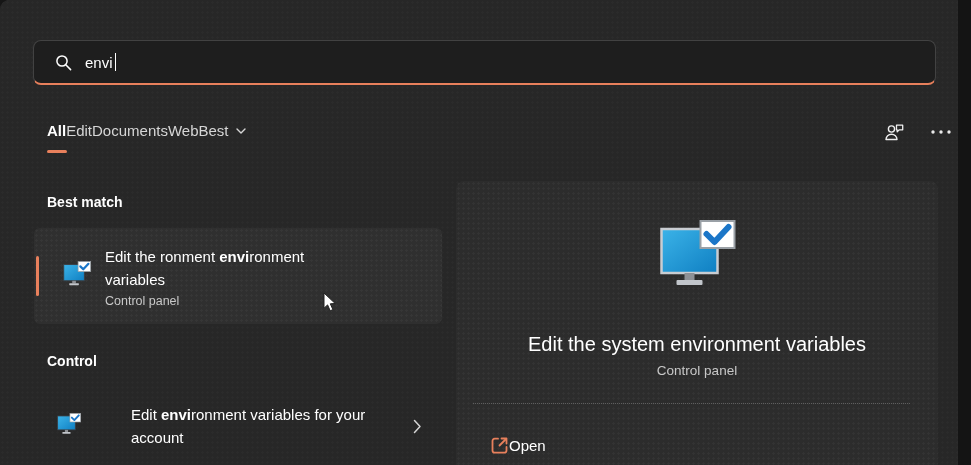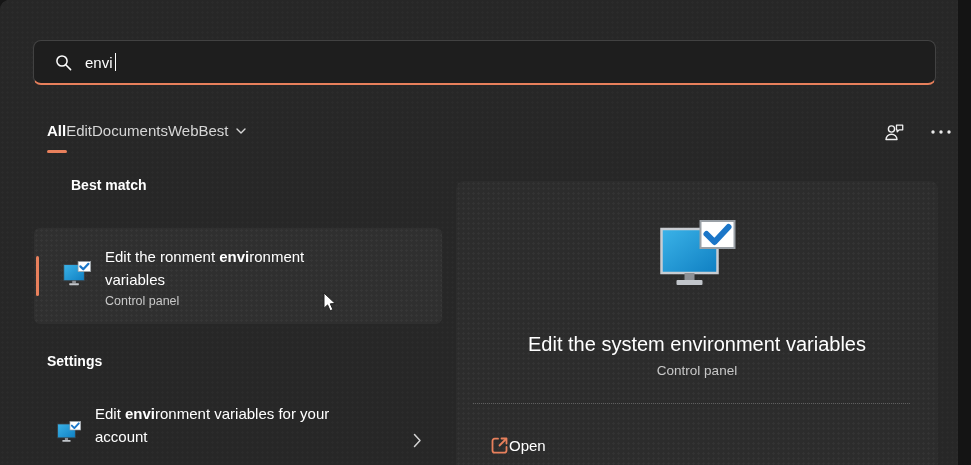--- a/index.html
+++ b/index.html
@@ -29,38 +29,38 @@
   .caret{display:inline-block;width:1px;height:18px;background:#fff;margin-left:2px;vertical-align:-4px;}
   
   .tabs{position:absolute;left:47px;top:122px;display:flex;align-items:flex-start;}
   .tab{position:relative;font-size:15px;color:#d6d6d6;padding-bottom:14px;cursor:default;display:flex;align-items:center;gap:7px;}
   .tab.selected{color:#ffffff;font-weight:700;}
   .tab-indicator{position:absolute;left:0;bottom:0;width:20px;height:3px;border-radius:2px;background:var(--accent);}
   .topbar-icons{position:absolute;top:121px;right:33px;display:flex;gap:24px;align-items:center;height:22px;}
   .icon-btn{display:flex;align-items:center;justify-content:center;width:22px;height:22px;}
   
   .section-heading{position:absolute;left:47px;color:#ffffff;font-size:14px;font-weight:700;}
-  .h-bestmatch{top:177px;margin-left:24px;}
+  .h-bestmatch{top:194px;}
   .h-settings{top:353px;}
   .bestmatch-card{
     position:absolute;left:34px;top:228px;width:408px;height:96px;
     background:#2F2F2F;border-radius:6px;
     background-image:radial-gradient(rgba(255,255,255,0.035) 1px,transparent 1.1px);
     background-size:5px 5px;
     display:flex;align-items:center;
   }
   .accent-bar{position:absolute;left:2px;top:50%;transform:translateY(-50%);width:3px;height:40px;border-radius:2px;background:var(--accent);}
   .bestmatch-card .item-icon{margin-left:29px;margin-right:14px;flex:none;}
   .item-text{width:245px;}
   .item-title{color:#ffffff;font-size:15px;line-height:23px;}
   .item-title .match{font-weight:700;}
   .item-sub{color:#c9c9c9;font-size:12.5px;margin-top:3px;}
   .settings-row{
-    position:absolute;left:34px;top:384px;width:408px;height:64px;border-radius:6px;
-    display:flex;align-items:flex-end;
+    position:absolute;left:34px;top:394px;width:408px;height:64px;border-radius:6px;
+    display:flex;align-items:center;gap:36px;
   }
   .settings-row .item-icon{margin-left:23px;margin-right:14px;flex:none;}
   .settings-row .item-text{width:235px;}
   .row-chevron{margin-left:auto;margin-right:20px;display:flex;}
   
   .preview{
     position:absolute;left:456px;top:181px;width:482px;height:284px;
     background:#2C2C2C;border-radius:8px 8px 0 0;
     background-image:radial-gradient(rgba(255,255,255,0.035) 1px,transparent 1.1px);
     background-size:5px 5px;
@@ -157,21 +157,21 @@
         <rect x="41" y="1" width="34" height="27" fill="#ffffff" stroke="#9aa0a6" stroke-width="2"></rect>
         <polyline points="47,14 55,22 69,7" stroke="#1B76C8" stroke-width="6" fill="none" stroke-linecap="round" stroke-linejoin="round"></polyline>
       </svg>
     </span>
     <span class="item-text">
       <span class="item-title"><span>Edit the ronment </span><span class="match">envi</span><span>ronment variables</span></span>
       <div class="item-sub">Control panel</div>
     </span>
   </div>
 
-  <div class="section-heading h-settings">Settings</div>
+  <div class="section-heading h-settings">Control</div>
 
   <div class="settings-row">
     <span class="item-icon">
       <svg width="24" height="23" viewBox="0 0 76 72" fill="none">
         <defs>
           <linearGradient id="scr2" x1="0" y1="0" x2="1" y2="1">
             <stop offset="0" stop-color="#3BB3E8"></stop>
               <stop offset="1" stop-color="#0F7FC2"></stop>
           </linearGradient>
         </defs>

